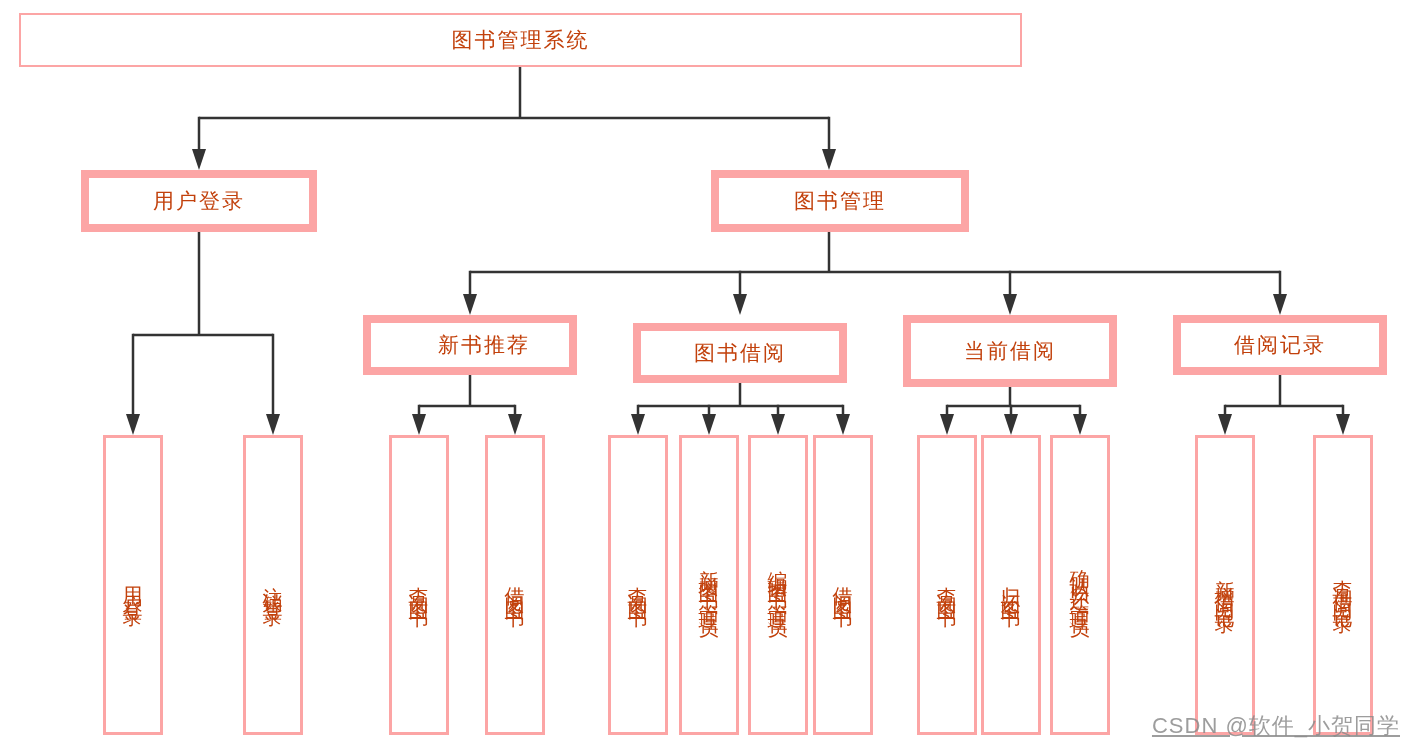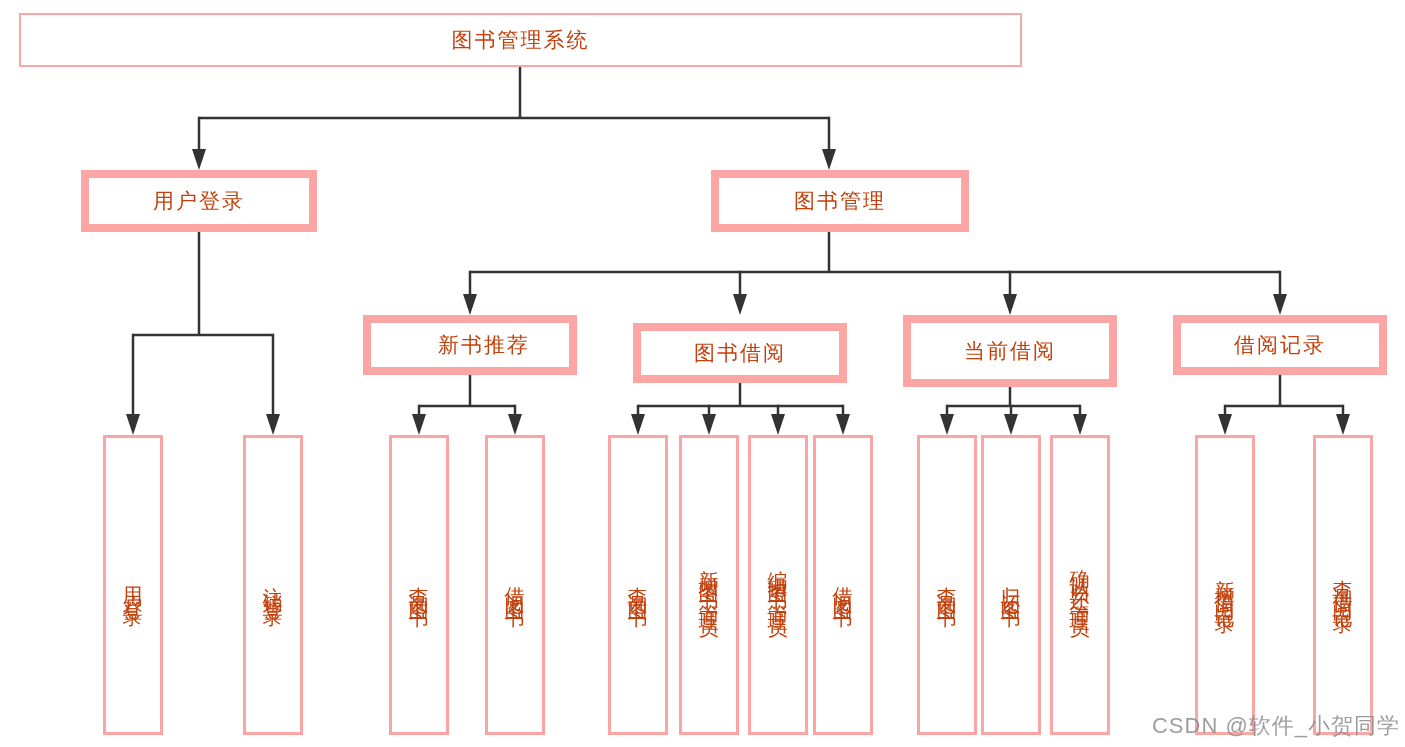--- a/index.html
+++ b/index.html
@@ -46,20 +46,21 @@
     white-space: nowrap;
   }
   #watermark {
     position: absolute;
     right: 5px; bottom: 6px;
     z-index: 2;
     font-size: 22px;
     color: rgba(140, 140, 140, 0.85);
     letter-spacing: 1px;
     white-space: nowrap;
+    text-decoration: underline;
   }
 </style>
 </head>
 <body>
 
 <div id="stage">
 
   <svg id="connectors" viewBox="0 0 1405 747" xmlns="http://www.w3.org/2000/svg">
       <line x1="520" y1="67" x2="520" y2="118" stroke="#333333" stroke-width="2.5"></line>
       <line x1="199" y1="118" x2="829" y2="118" stroke="#333333" stroke-width="2.5"></line>

